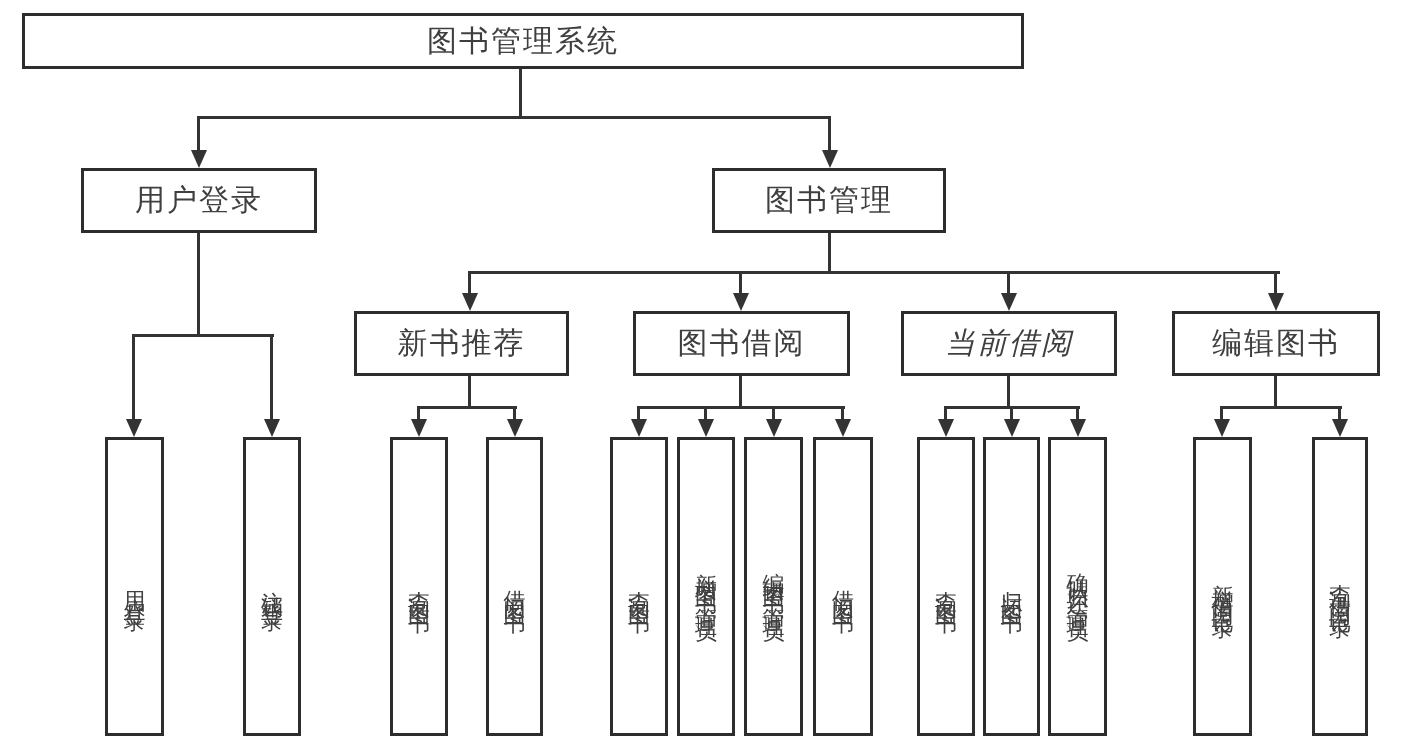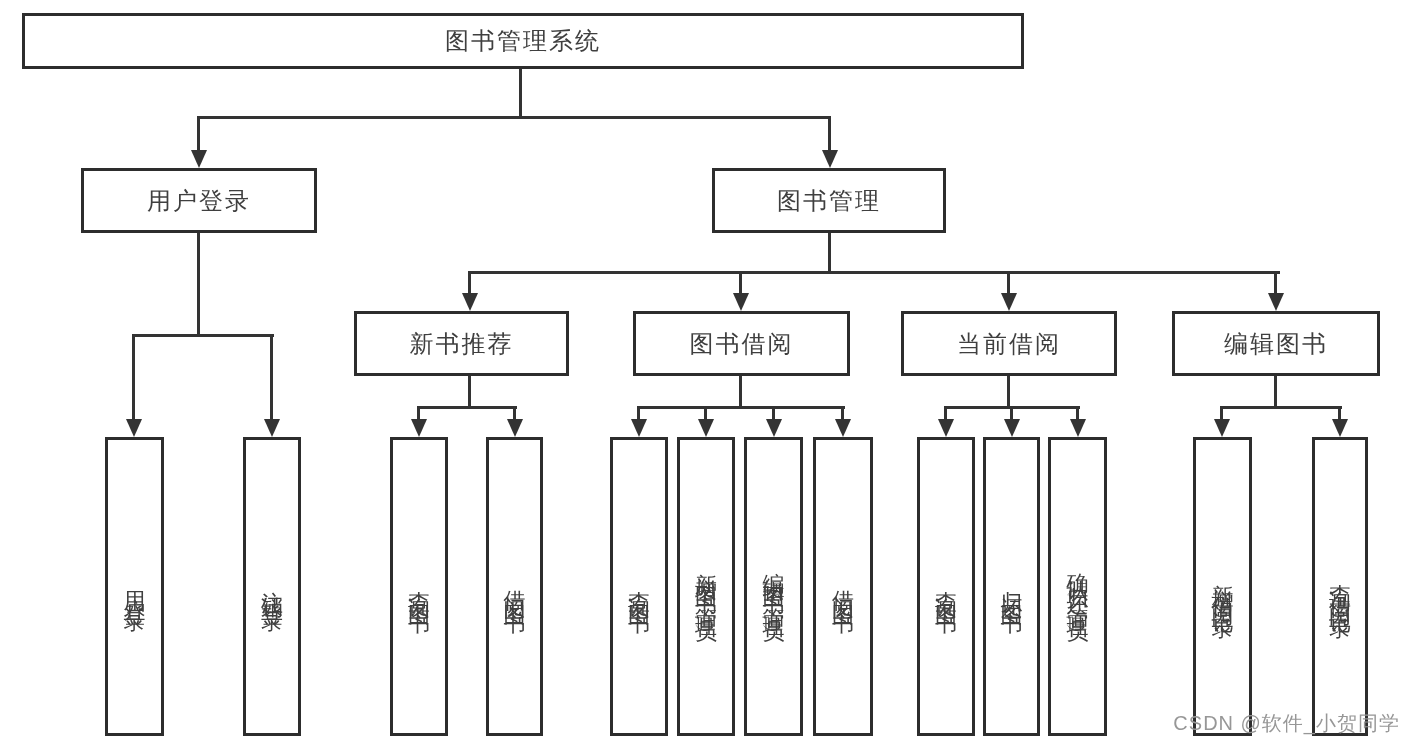--- a/index.html
+++ b/index.html
@@ -14,21 +14,21 @@
     position:absolute;
     box-sizing:border-box;
     border:3px solid #2d2d2d;
     background:#ffffff;
     display:flex;
     align-items:center;
     justify-content:center;
     color:#3f3f3f;
   }
   .hlabel{
-    font-size:24px;
+    font-size:30px;
     letter-spacing:2px;
     white-space:nowrap;
     color:#3f3f3f;
   }
   .vlabel{
     writing-mode:vertical-rl;
     text-orientation:mixed;
     font-size:22px;
     letter-spacing:7px;
     line-height:1;
@@ -96,21 +96,21 @@
   <div class="arrow" style="left:733px;top:293px;"></div>
   <div class="arrow" style="left:1001px;top:293px;"></div>
   <div class="arrow" style="left:1268px;top:293px;"></div>
 
   <div class="box" style="left:354px;top:311px;width:215px;height:65px;">
     <span class="hlabel">新书推荐</span>
   </div>
   <div class="box" style="left:633px;top:311px;width:217px;height:65px;align-items:center;">
     <span class="hlabel">图书借阅</span>
   </div>
-  <div class="box" style="left:901px;top:311px;width:216px;height:65px;">
+  <div class="box" style="left:901px;top:311px;width:216px;height:65px;font-style:italic;">
     <span class="hlabel">当前借阅</span>
   </div>
   <div class="box" style="left:1172px;top:311px;width:208px;height:65px;">
     <span class="hlabel">编辑图书</span>
   </div>
 
   <div class="vline" style="left:468px;top:376px;width:3px;height:32px;"></div>
   <div class="hline" style="left:417px;top:406px;width:100px;height:3px;"></div>
   <div class="vline" style="left:417px;top:409px;width:3px;height:12px;"></div>
   <div class="vline" style="left:513px;top:409px;width:3px;height:12px;"></div>
@@ -181,15 +181,14 @@
     <span class="vlabel">确认归还（管理员）</span>
   </div>
 
   <div class="box" style="left:1193px;top:437px;width:59px;height:299px;">
     <span class="vlabel">新增借阅记录</span>
   </div>
   <div class="box" style="left:1312px;top:437px;width:56px;height:299px;">
     <span class="vlabel">查询借阅记录</span>
   </div>
 
-  <div class="watermark">CSDN @软件_小贺同学</div>
 
 </div>
 
 </body></html>

